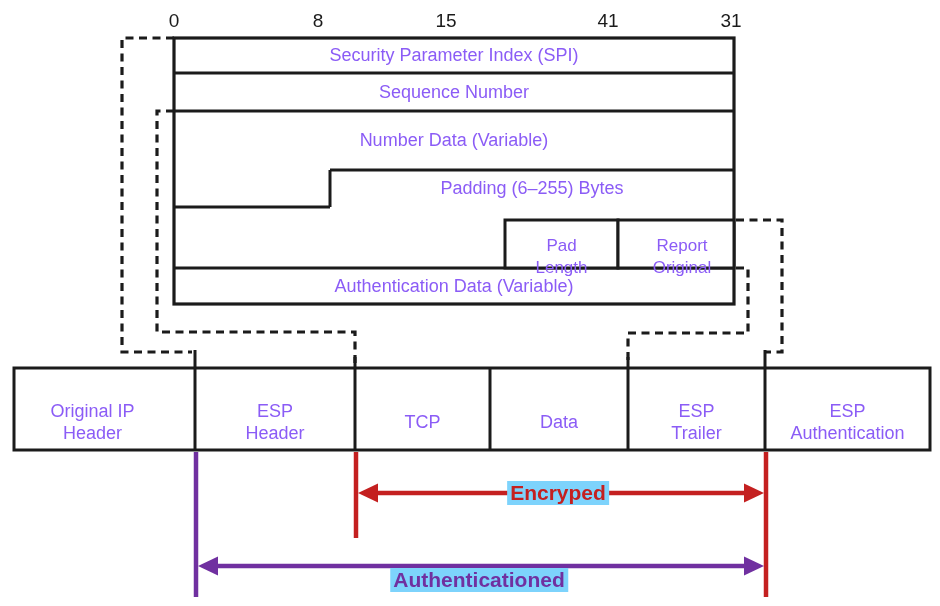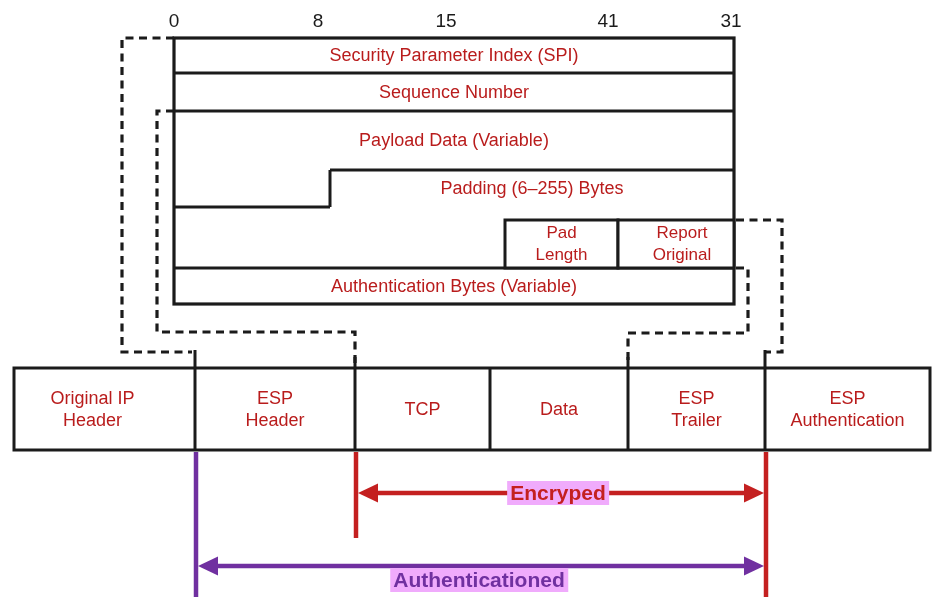--- a/index.html
+++ b/index.html
@@ -3,31 +3,31 @@
 <meta charset="utf-8">
 <style>
   html,body{margin:0;padding:0;background:#ffffff;}
   .canvas{
     position:relative;width:940px;height:606px;background:#ffffff;
     font-family:"Liberation Sans", sans-serif;color:#1b1b1b;overflow:hidden;
   }
   .canvas svg{position:absolute;left:0;top:0;}
   .lbl{
     position:absolute;display:flex;align-items:center;justify-content:center;
-    text-align:right;font-size:18px;line-height:1.25;color:#b91c1c;border-radius:12px;
+    text-align:right;font-size:18px;line-height:1.25;color:#8b5cf6;border-radius:12px;
   }
-  .lbl.col{flex-direction:column;}
+  .lbl.col{flex-direction:column;margin-top:13px;}
   .bit{
     position:absolute;top:8px;height:26px;transform:translateX(-50%);
     font-size:19px;display:flex;align-items:center;color:#1b1b1b;
   }
   .small{font-size:17px;line-height:1.3;}
   .arrow-label{
     position:absolute;transform:translate(-50%,-50%);
-    font-size:21px;font-weight:bold;background:#f0abfc;padding:0 3px;white-space:nowrap;
+    font-size:21px;font-weight:bold;background:#7dd3fc;padding:0 3px;white-space:nowrap;
   }
   .enc{color:#c42020;left:558px;top:493px;}
   .auth{color:#7030a0;left:479px;top:580px;}
   .line2{display:block;}
 </style>
 </head>
 <body>
 
 <div class="canvas">
 
@@ -81,31 +81,31 @@
   </svg>
 
   <div class="bit" style="left:174px">0</div>
   <div class="bit" style="left:318px">8</div>
   <div class="bit" style="left:446px">15</div>
   <div class="bit" style="left:608px">41</div>
   <div class="bit" style="left:731px">31</div>
 
   <div class="lbl" style="left:174px;top:38px;width:560px;height:35px">Security Parameter Index (SPI)</div>
   <div class="lbl" style="left:174px;top:73px;width:560px;height:38px">Sequence Number</div>
-  <div class="lbl" style="left:174px;top:111px;width:560px;height:59px">Payload Data (Variable)</div>
+  <div class="lbl" style="left:174px;top:111px;width:560px;height:59px">Number Data (Variable)</div>
   <div class="lbl" style="left:330px;top:170px;width:404px;height:37px">Padding (6–255) Bytes</div>
   <div class="lbl col small" style="left:505px;top:220px;width:113px;height:48px">
     <span class="line2">Pad</span>
     <span class="line2">Length</span>
   </div>
   <div class="lbl col small" style="left:618px;top:220px;width:128px;height:48px">
     <span class="line2">Report</span>
     <span class="line2">Original</span>
   </div>
-  <div class="lbl" style="left:174px;top:268px;width:560px;height:36px">Authentication Bytes (Variable)</div>
+  <div class="lbl" style="left:174px;top:268px;width:560px;height:36px">Authentication Data (Variable)</div>
 
   <div class="lbl col" style="left:14px;top:368px;width:157px;height:82px">
     <span class="line2">Original IP</span>
     <span class="line2">Header</span>
   </div>
   <div class="lbl col" style="left:195px;top:368px;width:160px;height:82px">
     <span class="line2">ESP</span>
     <span class="line2">Header</span>
   </div>
   <div class="lbl col" style="left:355px;top:368px;width:135px;height:82px">

